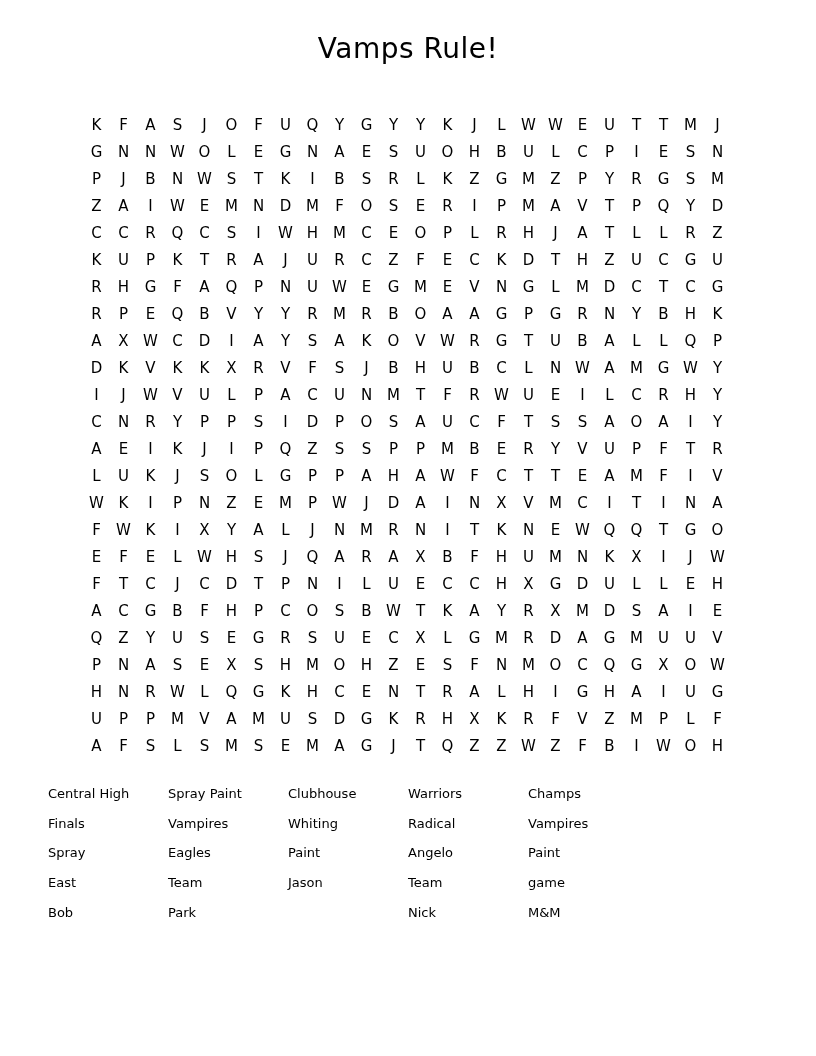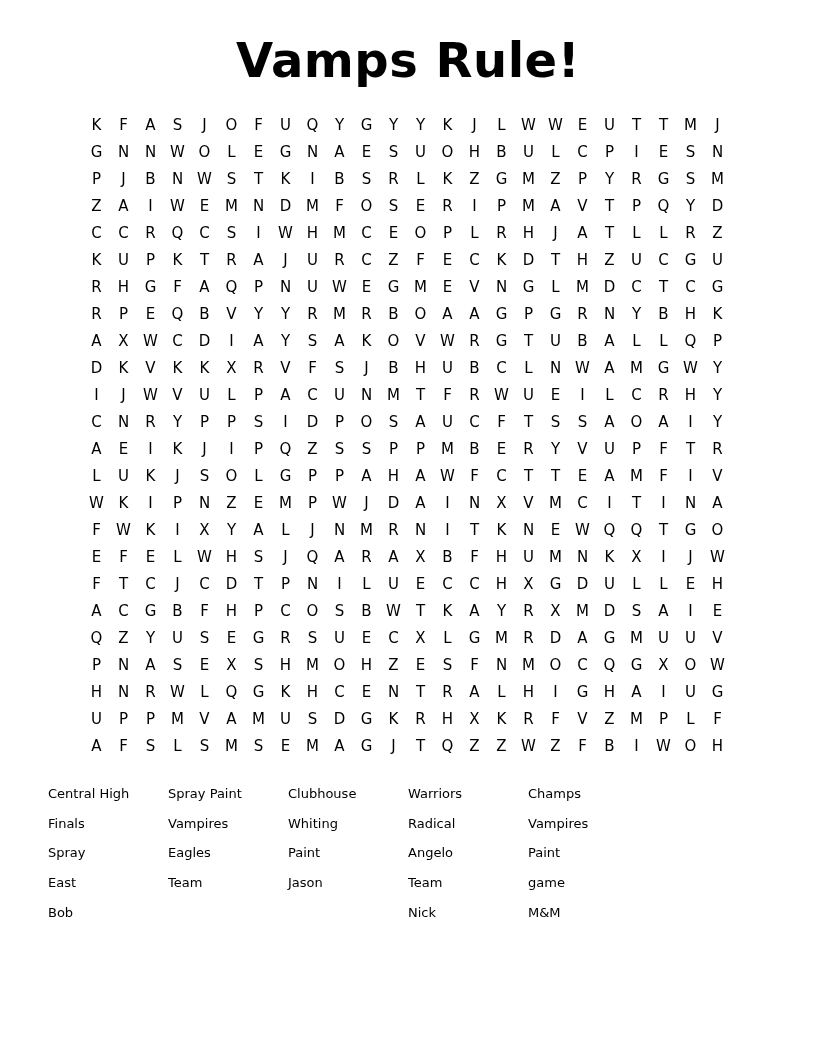--- a/index.html
+++ b/index.html
@@ -18,22 +18,22 @@
     overflow: hidden;
     background: #ffffff;
   }
   .title {
     position: absolute;
     top: 32px;
     left: 0;
     width: 100%;
     margin: 0;
     text-align: center;
-    font-size: 48px;
-    font-weight: 700;
+    font-size: 28px;
+    font-weight: 400;
     letter-spacing: 0.5px;
   }
   .grid {
     position: absolute;
     left: 83px;
     top: 111px;
   }
   .grid-row {
     display: flex;
     height: 27px;
@@ -699,20 +699,21 @@
         <div class="word-item">Finals</div>
         <div class="word-item">Spray</div>
         <div class="word-item">East</div>
         <div class="word-item">Bob</div>
       </div>
       <div class="word-col">
         <div class="word-item">Spray Paint</div>
         <div class="word-item">Vampires</div>
         <div class="word-item">Eagles</div>
         <div class="word-item">Team</div>
+        <div class="word-item">Park</div>
       </div>
       <div class="word-col">
         <div class="word-item">Clubhouse</div>
         <div class="word-item">Whiting</div>
         <div class="word-item">Paint</div>
         <div class="word-item">Jason</div>
       </div>
       <div class="word-col">
         <div class="word-item">Warriors</div>
         <div class="word-item">Radical</div>

